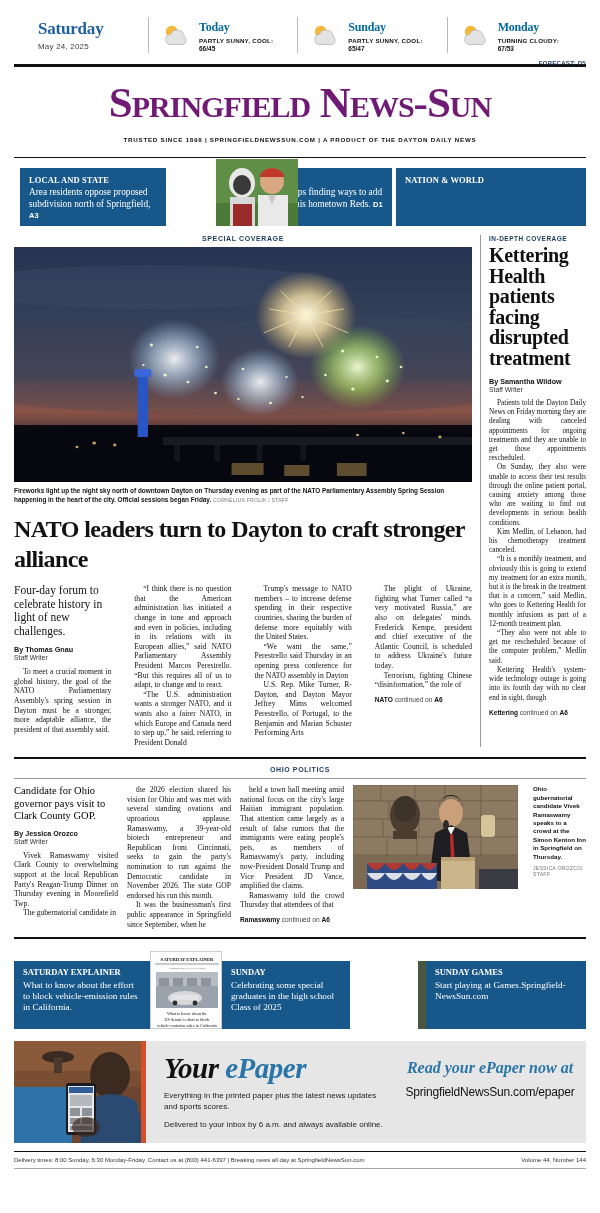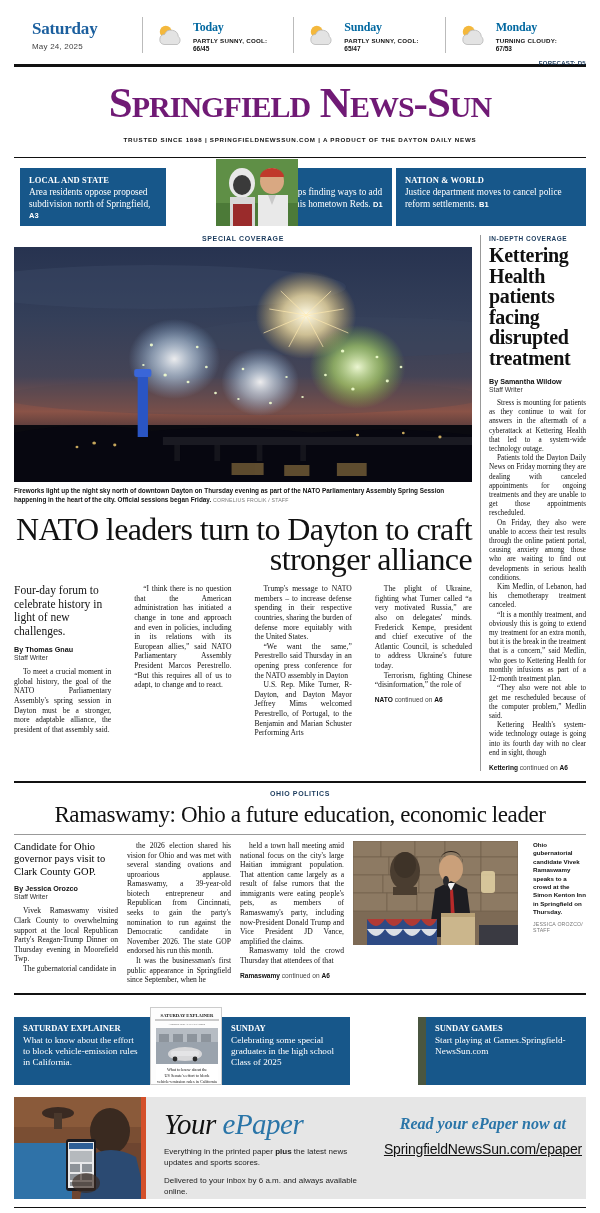--- a/index.html
+++ b/index.html
@@ -14,21 +14,21 @@
     height: 1213px;
     background: #ffffff;
     position: relative;
     overflow: hidden;
   }
 
   
   .weather-bar {
     display: flex;
     align-items: center;
-    padding: 16px 14px 6px 14px;
+    padding: 16px 14px 6px 20px;
     height: 60px;
   }
   .wx-day-block { width: 118px; padding-left: 18px; }
   .wx-dayname {
     font-family: "Liberation Serif", serif;
     font-weight: bold;
     font-size: 17px;
     color: #1b5f9e;
     letter-spacing: -0.2px;
   }
@@ -178,24 +178,24 @@
     font-size: 6.4px;
     line-height: 8.6px;
     color: #111;
     margin-top: 5px;
     font-weight: bold;
   }
   .credit { font-weight: normal; font-size: 5.2px; color: #777; letter-spacing: 0.2px; }
 
   .lead-head {
     font-family: "Liberation Serif", serif;
-    font-weight: normal;
-    font-size: 32px;
+    font-weight: bold;
+    font-size: 24px;
     line-height: 30px;
-    text-align: right;
+    text-align: left;
     color: #111;
     letter-spacing: -0.6px;
     margin: 10px 0 10px 0;
   }
 
   .story-cols {
     display: flex;
     gap: 23px;
   }
   .scol { flex: 1 1 0; }
@@ -353,52 +353,51 @@
     position: relative;
     overflow: hidden;
     background: #6b3f2a;
     border-right: 5px solid #d4502a;
   }
   .ad-mid { flex: 1 1 auto; padding: 12px 8px 8px 18px; }
   .ad-title {
     font-family: "Liberation Serif", serif;
     font-size: 29px;
     font-style: italic;
-    font-weight: normal;
+    font-weight: bold;
     color: #111;
     line-height: 30px;
     letter-spacing: -0.5px;
   }
   .ad-title .blue { color: #2a75a8; }
   .ad-p {
     font-size: 8px;
     line-height: 11px;
     color: #222;
     margin-top: 7px;
   }
-  .ad-p b { font-weight: bold; }
+  .ad-p b { font-weight: normal; }
   .ad-right {
     flex: 0 0 192px;
     padding: 18px 4px 8px 4px;
     text-align: center;
   }
   .ad-r-title {
     font-family: "Liberation Serif", serif;
     font-style: italic;
     font-weight: bold;
     font-size: 16px;
     line-height: 18px;
     color: #2a75a8;
   }
   .ad-r-url {
-    font-size: 14px;
+    font-size: 12px;
     color: #111;
     margin-top: 8px;
     letter-spacing: -0.2px;
-    text-decoration: underline;
   }
 
   
   .footer-rule { height: 1px; background: #111; margin: 8px 14px 0 14px; }
   .footer {
     display: flex;
     justify-content: space-between;
     margin: 5px 14px 0 14px;
     font-size: 6px;
     color: #333;
@@ -492,21 +491,20 @@
       </svg>
     </div>
 
     <div class="teaser t2">
       <div class="teaser-kicker">SPORTS</div>
       <div class="teaser-text"><span>Suter keeps finding ways to add value to his hometown Reds.</span> <span class="teaser-ref">D1</span></div>
     </div>
 
     <div class="teaser t3">
       <div class="teaser-kicker">NATION &amp; WORLD</div>
-      <div class="teaser-text"><span>Justice department moves to cancel police reform settlements.</span> <span class="teaser-ref">B1</span></div>
     </div>
   </div>
 
   <div class="main-grid">
 
     <div class="col-left">
       <div class="kicker-center">SPECIAL COVERAGE</div>
 
       <div class="lead-photo">
         <svg viewBox="0 0 400 235" width="100%" height="235" preserveAspectRatio="none">
@@ -611,20 +609,21 @@
           <div class="deck">Four-day forum to celebrate history in light of new challenges.</div>
           <div class="byline">By Thomas Gnau</div>
           <div class="byline-title">Staff Writer</div>
           <div class="bodytext">
             <p>To meet a crucial moment in global history, the goal of the NATO Parliamentary Assembly's spring session in Dayton must be a stronger, more adaptable alliance, the president of that assembly said.</p>
           </div>
         </div>
         <div class="scol">
           <div class="bodytext">
             <p>“I think there is no question that the American administration has initiated a change in tone and approach and even in policies, including in its relations with its European allies,” said NATO Parliamentary Assembly President Marcos Perestrello. “But this requires all of us to adapt, to change and to react.</p>
+            <p>“The U.S. administration wants a stronger NATO, and it wants also a fairer NATO, in which Europe and Canada need to step up,” he said, referring to President Donald</p>
           </div>
         </div>
         <div class="scol">
           <div class="bodytext">
             <p>Trump's message to NATO members – to increase defense spending in their respective countries, sharing the burden of defense more equitably with the United States.</p>
             <p>“We want the same,” Perestrello said Thursday in an opening press conference for the NATO assembly in Dayton</p>
             <p>U.S. Rep. Mike Turner, R-Dayton, and Dayton Mayor Jeffrey Mims welcomed Perestrello, of Portugal, to the Benjamin and Marian Schuster Performing Arts</p>
           </div>
         </div>
         <div class="scol">
@@ -638,38 +637,36 @@
         </div>
       </div>
     </div>
 
     <div class="col-right">
       <div class="kicker-left">IN-DEPTH COVERAGE</div>
       <div class="rail-head">Kettering Health patients facing disrupted treatment</div>
       <div class="byline">By Samantha Wildow</div>
       <div class="byline-title">Staff Writer</div>
       <div class="rail-body">
-        <p>Stress is mounting for patients as they continue to wait for answers in the aftermath of a cyberattack at Kettering Health that led to a system-wide technology outage.</p>
         <p>Patients told the Dayton Daily News on Friday morning they are dealing with canceled appointments for ongoing treatments and they are unable to get those appointments rescheduled.</p>
-        <p>On Friday, they also were unable to access their test results through the online patient portal, causing anxiety among those who are waiting to find out developments in serious health conditions.</p>
+        <p>On Sunday, they also were unable to access their test results through the online patient portal, causing anxiety among those who are waiting to find out developments in serious health conditions.</p>
         <p>Kim Medlin, of Lebanon, had his chemotherapy treatment canceled.</p>
         <p>“It is a monthly treatment, and obviously this is going to extend my treatment for an extra month, but it is the break in the treatment that is a concern,” said Medlin, who goes to Kettering Health for monthly infusions as part of a 12-month treatment plan.</p>
         <p>“They also were not able to get me rescheduled because of the computer problem,” Medlin said.</p>
         <p>Kettering Health's system-wide technology outage is going into its fourth day with no clear end in sight, though</p>
       </div>
       <div class="jumpline">
         <b>Kettering</b><span class="jl-mid"> continued on </span><b>A6</b>
       </div>
     </div>
   </div>
 
   <div class="sec-divider"></div>
   <div class="op-wrap">
     <div class="kicker-center">OHIO POLITICS</div>
-    <div class="op-head">Ramaswamy: Ohio a future education, economic leader</div>
     <div class="op-rule"></div>
     <div class="op-cols">
       <div class="op-c1">
         <div class="op-deck">Candidate for Ohio governor pays visit to Clark County GOP.</div>
         <div class="byline">By Jessica Orozco</div>
         <div class="byline-title">Staff Writer</div>
         <div class="bodytext">
           <p>Vivek Ramaswamy visited Clark County to overwhelming support at the local Republican Party's Reagan-Trump Dinner on Thursday evening in Moorefield Twp.</p>
           <p>The gubernatorial candidate in</p>
         </div>

